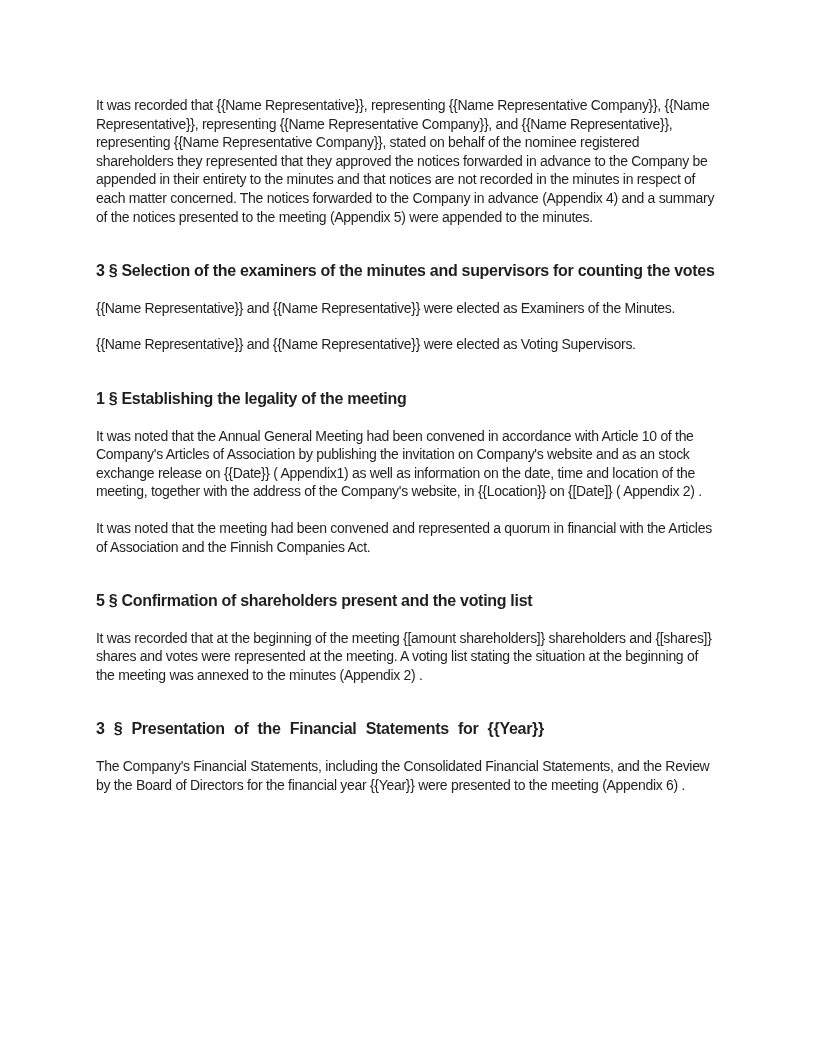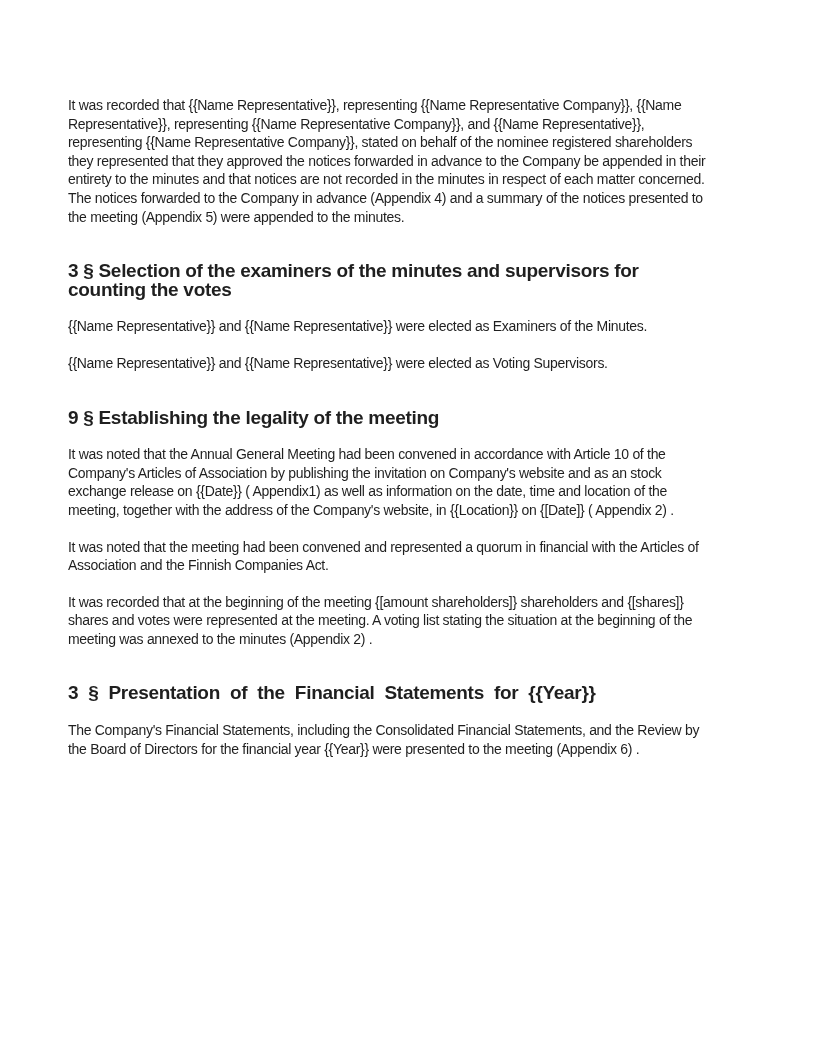--- a/index.html
+++ b/index.html
@@ -6,33 +6,33 @@
     margin: 0;
     padding: 0;
     background: #ffffff;
   }
   .page {
     position: relative;
     width: 816px;
     height: 800px;
     box-sizing: border-box;
     background: #ffffff;
-    padding: 96px 96px 40px 68px;
+    padding: 96px 96px 40px 96px;
     overflow: hidden;
     font-family: "Liberation Sans", sans-serif;
     font-size: 14px;
     letter-spacing: -0.3px;
     line-height: 18.6px;
     color: #1f1f1f;
   }
   .para {
     margin: 0 0 18px 0;
   }
   .heading {
-    font-size: 19px;
+    font-size: 16px;
     font-weight: bold;
     margin: 36px 0 18px 0;
   }
   .justified-wide {
     word-spacing: 5px;
   }
   .spaced {
     word-spacing: 3px;
   }
 </style>
@@ -42,26 +42,27 @@
 <div class="page">
 
   <p class="para" style="margin-top:0;">It was recorded that {{Name Representative}}, representing {{Name Representative Company}}, {{Name Representative}}, representing {{Name Representative Company}}, and {{Name Representative}}, representing {{Name Representative Company}}, stated on behalf of the nominee registered shareholders they represented that they approved the notices forwarded in advance to the Company be appended in their entirety to the minutes and that notices are not recorded in the minutes in respect of each matter concerned. The notices forwarded to the Company in advance (Appendix 4) and a summary of the notices presented to the meeting (Appendix 5) were appended to the minutes.</p>
 
   <h2 class="heading">3 § Selection of the examiners of the minutes and supervisors for counting the votes</h2>
 
   <p class="para">{{Name Representative}} and {{Name Representative}} were elected as Examiners of the Minutes.</p>
 
   <p class="para">{{Name Representative}} and {{Name Representative}} were elected as Voting Supervisors.</p>
 
-  <h2 class="heading">9 § Establishing the legality of the meeting</h2>
+  <h2 class="heading">1 § Establishing the legality of the meeting</h2>
 
   <p class="para">It was noted that the Annual General Meeting had been convened in accordance with Article 10 of the Company's Articles of Association by publishing the invitation on Company's website and as an stock exchange release on {{Date}} ( Appendix1) as well as information on the date, time and location of the meeting, together with the address of the Company's website, in {{Location}} on {[Date]} ( Appendix 2) .</p>
 
   <p class="para">It was noted that the meeting had been convened and represented a quorum in financial with the Articles of Association and the Finnish Companies Act.</p>
 
+  <h2 class="heading">5 § Confirmation of shareholders present and the voting list</h2>
 
   <p class="para">It was recorded that at the beginning of the meeting {[amount shareholders]} shareholders and {[shares]} shares and votes were represented at the meeting. A voting list stating the situation at the beginning of the meeting was annexed to the minutes (Appendix 2) .</p>
 
   <h2 class="heading justified-wide">3 § Presentation of the Financial Statements for {{Year}}</h2>
 
 
   <p class="para">The Company's Financial Statements, including the Consolidated Financial Statements, and the Review by the Board of Directors for the financial year {{Year}} were presented to the meeting (Appendix 6) .</p>
 
 </div>
 

